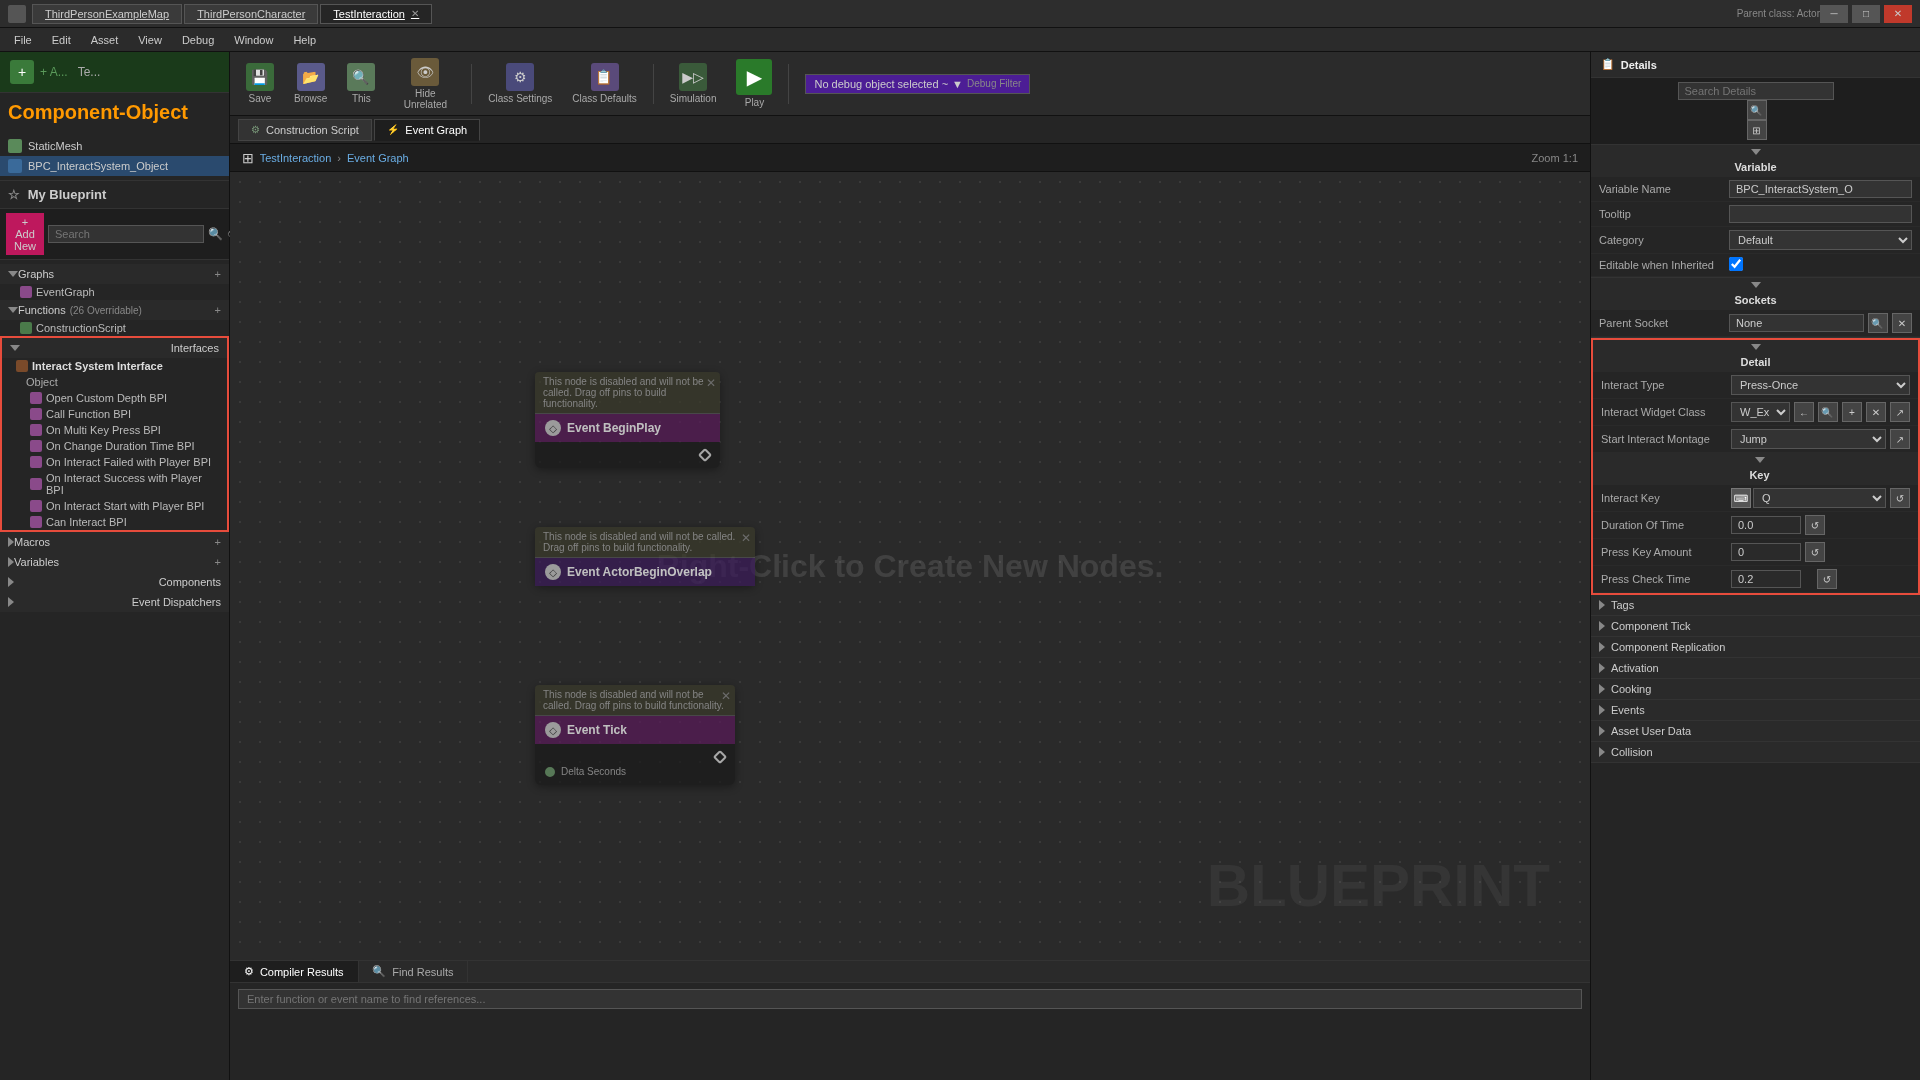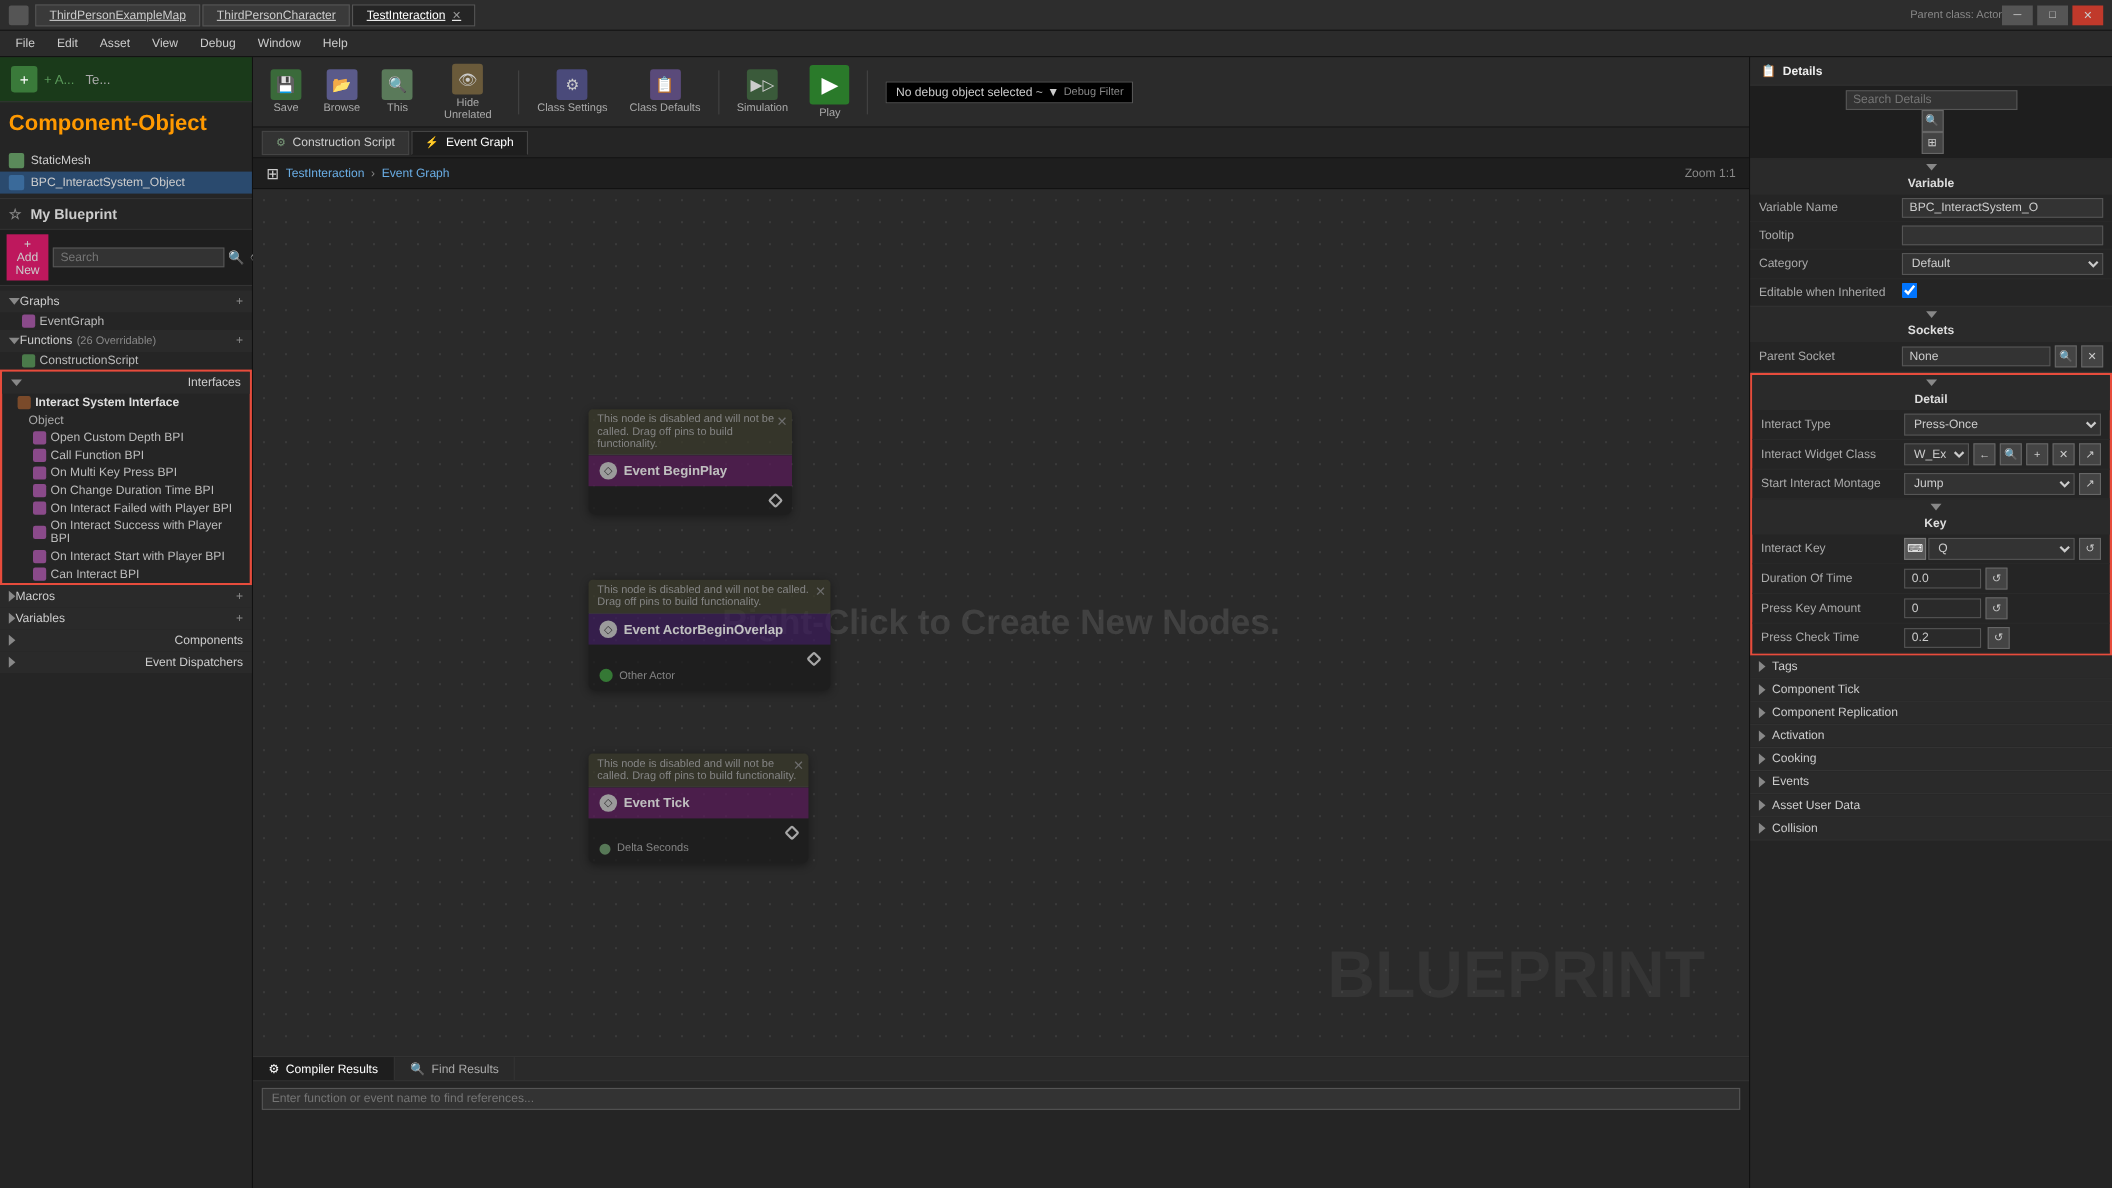--- a/index.html
+++ b/index.html
@@ -54,21 +54,21 @@
     .toolbar-icon { width: 28px; height: 28px; background: #555; border-radius: 3px; display: flex; align-items: center; justify-content: center; font-size: 14px; }
     .toolbar-icon.save { background: #3a6a3a; }
     .toolbar-icon.browse { background: #5a5a8a; }
     .toolbar-icon.find { background: #5a7a5a; }
     .toolbar-icon.hide { background: #6a5a3a; }
     .toolbar-icon.class-settings { background: #4a4a7a; }
     .toolbar-icon.class-defaults { background: #5a4a7a; }
     .toolbar-icon.simulation { background: #3a5a3a; }
     .toolbar-icon.play-btn { background: #2a7a2a; width: 36px; height: 36px; }
     .toolbar-label { font-size: 10px; color: #aaa; text-align: center; }
-    .debug-filter { background: #000000; border: 1px solid #555; color: #ccc; padding: 3px 8px; font-size: 11px; display: flex; align-items: center; gap: 4px; margin-left: 8px; }
+    .debug-filter { background: #4c1d95; border: 1px solid #555; color: #ccc; padding: 3px 8px; font-size: 11px; display: flex; align-items: center; gap: 4px; margin-left: 8px; }
     .debug-filter-label { font-size: 10px; color: #888; }
 
     
     .tabs-row { height: 28px; background: #252525; border-bottom: 1px solid #111; display: flex; align-items: center; padding: 0 8px; gap: 2px; flex-shrink: 0; }
     .tab-item { padding: 4px 12px; background: #333; border: 1px solid #444; color: #ccc; cursor: pointer; font-size: 11px; display: flex; align-items: center; gap: 6px; }
     .tab-item.active { background: #1e1e1e; border-bottom-color: #1e1e1e; color: #fff; }
     .tab-icon { font-size: 10px; color: #7a9a7a; }
 
     
     .breadcrumb-row { height: 28px; background: #1e1e1e; border-bottom: 1px solid #111; display: flex; align-items: center; padding: 0 12px; gap: 6px; flex-shrink: 0; }
@@ -383,29 +383,20 @@
         </div>
       </div>
 
       <div class="bp-node disabled" style="left:305px;top:355px;width:220px;">
         <div class="bp-node-disabled-msg">This node is disabled and will not be called. Drag off pins to build functionality.</div>
         <div class="bp-node-header actor-overlap">
           <div class="bp-node-icon exec">◇</div>
           <span class="bp-node-title">Event ActorBeginOverlap</span>
           <div class="bp-node-close">✕</div>
         </div>
-        <div class="bp-node-body">
-          <div class="bp-node-pin">
-            <div class="pin-connector" style="background:transparent;border:2px solid #ddd;transform:rotate(45deg);width:10px;height:10px;margin-left:auto;"></div>
-          </div>
-          <div class="bp-node-pin">
-            <div class="pin-connector object"></div>
-            <span class="pin-label">Other Actor</span>
-          </div>
-        </div>
       </div>
 
       <div class="bp-node disabled" style="left:305px;top:513px;width:200px;">
         <div class="bp-node-disabled-msg">This node is disabled and will not be called. Drag off pins to build functionality.</div>
         <div class="bp-node-header event-tick">
           <div class="bp-node-icon exec">◇</div>
           <span class="bp-node-title">Event Tick</span>
           <div class="bp-node-close">✕</div>
         </div>
         <div class="bp-node-body">
@@ -556,21 +547,21 @@
       </div>
       <div class="detail-row">
         <span class="detail-label">Press Key Amount</span>
         <div class="detail-value" style="display:flex;align-items:center;gap:2px;">
           <input class="detail-number" type="number" value="0" style="">
           <div class="detail-btn">↺</div>
         </div>
       </div>
       <div class="detail-row">
         <span class="detail-label">Press Check Time</span>
-        <div class="detail-value" style="display:flex;align-items:center;gap:4px;">
+        <div class="detail-value" style="display:flex;align-items:center;gap:14px;">
           <input class="detail-number" type="number" value="0.2" style="">
           <div class="detail-btn">↺</div>
         </div>
       </div>
     </div>
 
     <div id="collapsible-sections">
         <div class="collapsible-section">
           <div class="collapsible-header">
     <span class="tri-right"></span>

